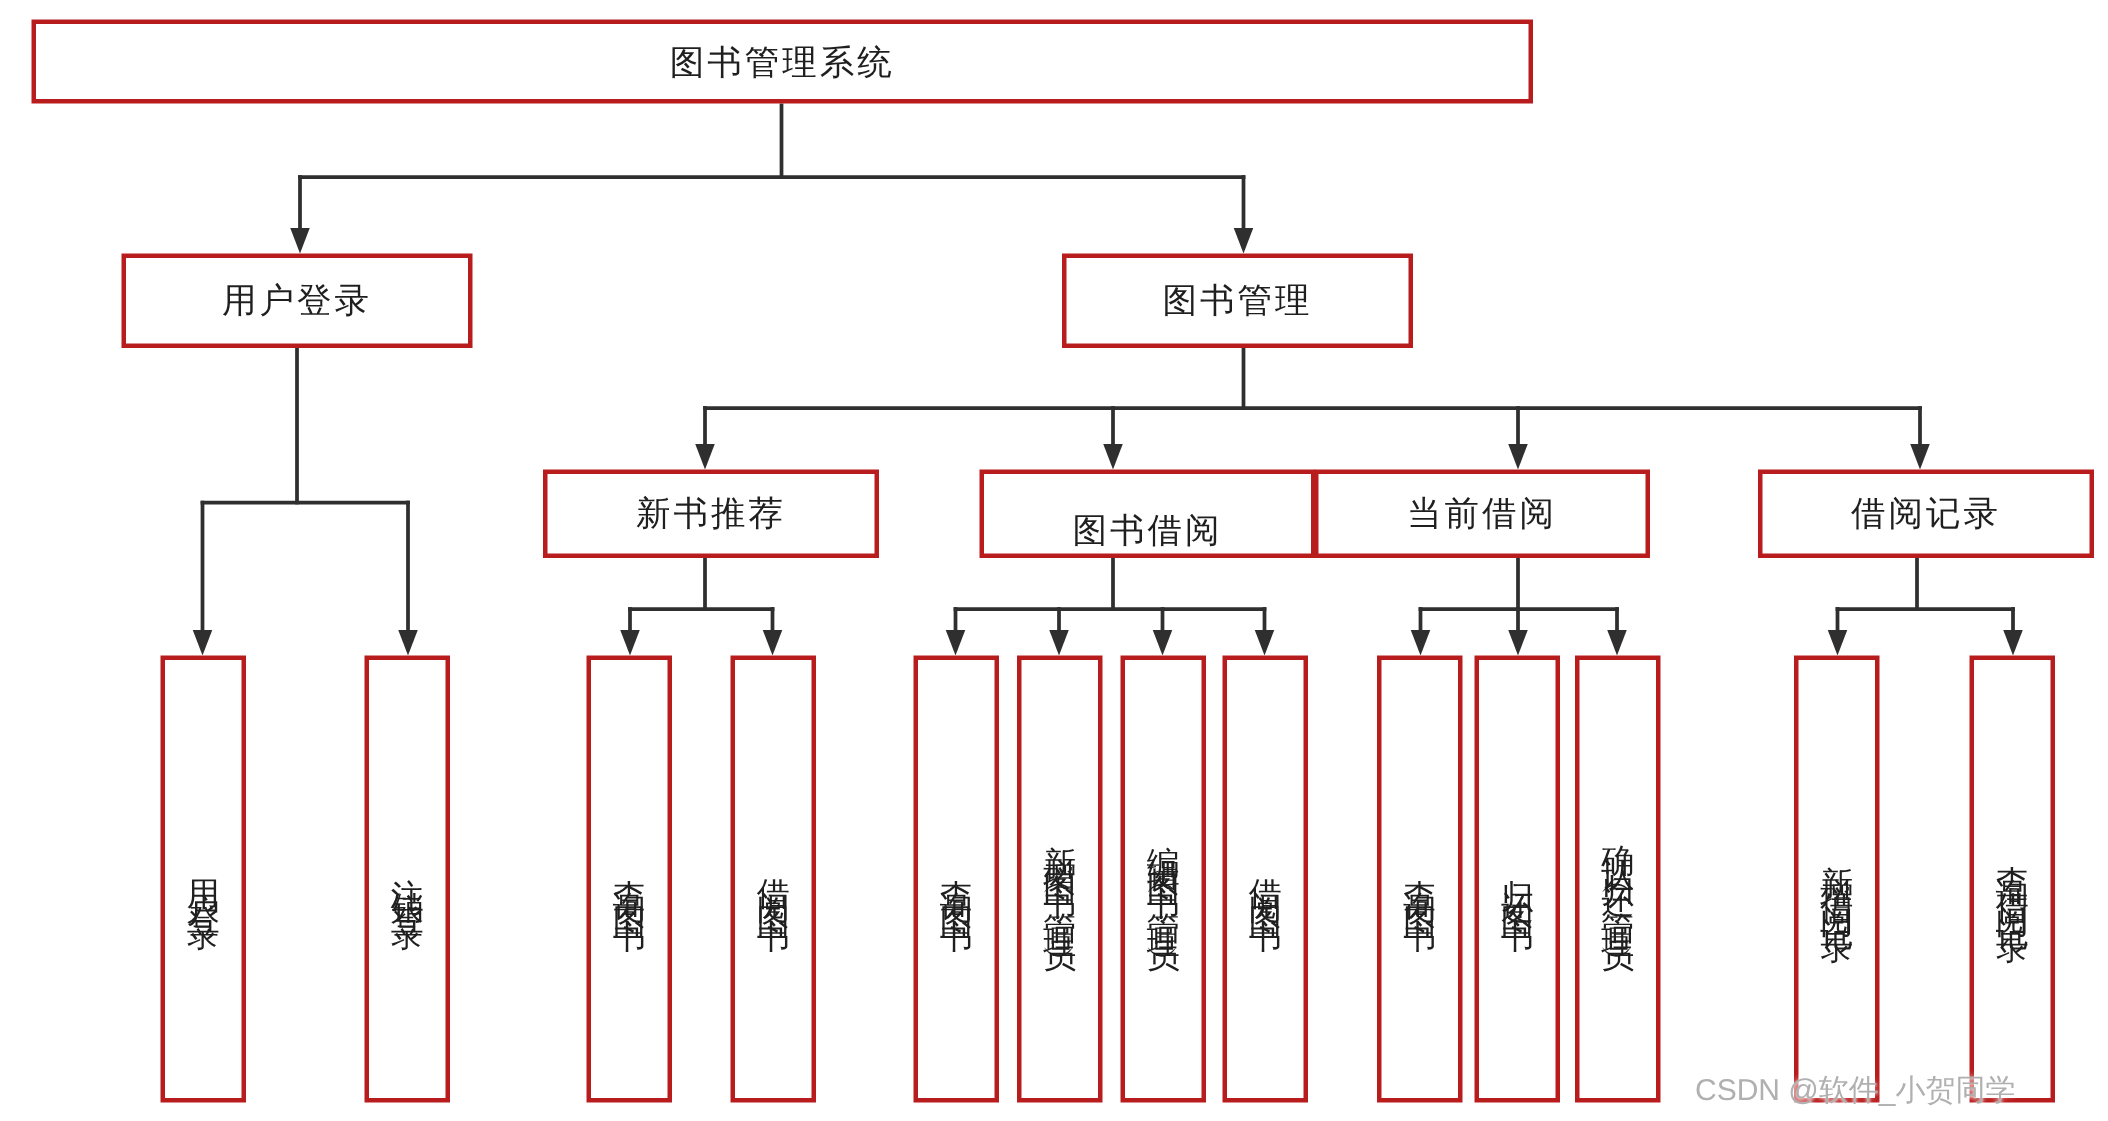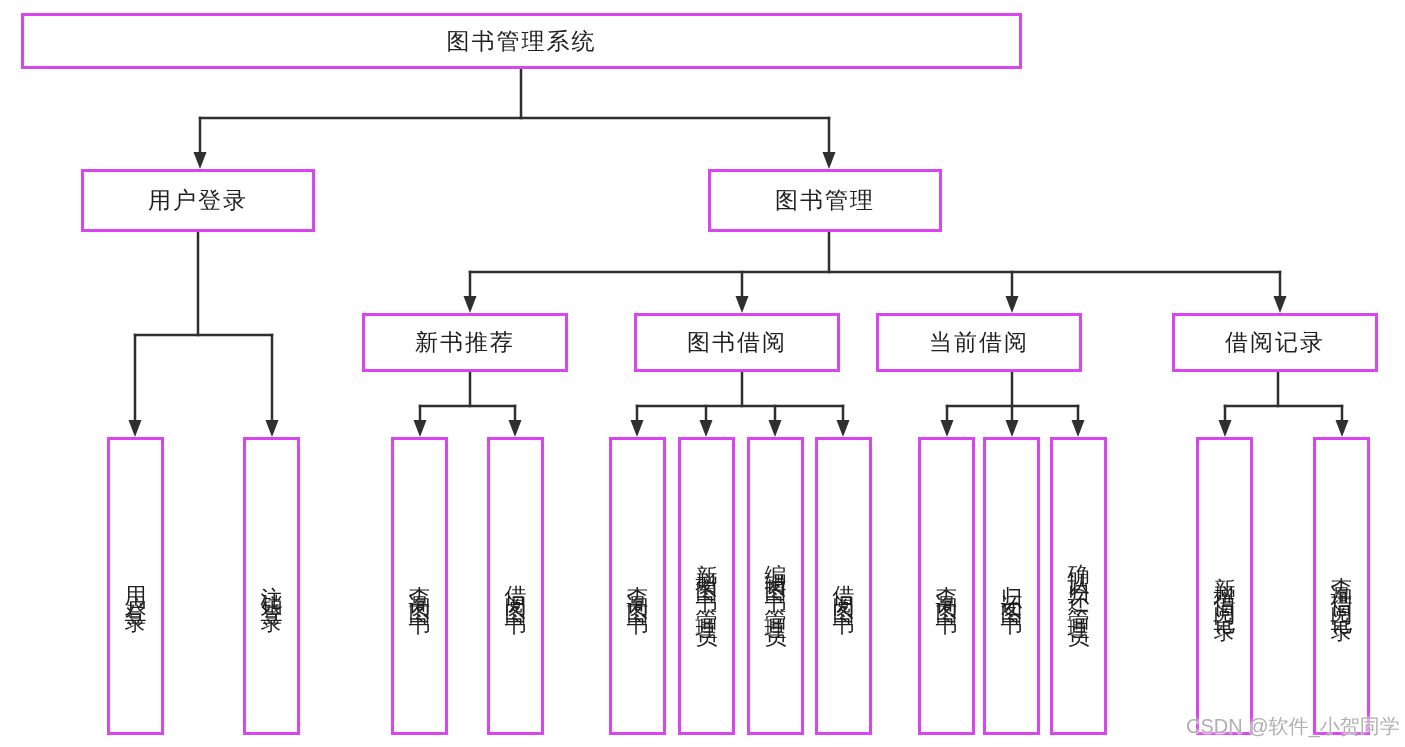--- a/index.html
+++ b/index.html
@@ -5,53 +5,53 @@
   html, body { margin:0; padding:0; background:#ffffff; }
   body { font-family:"Liberation Sans", "DejaVu Sans", sans-serif; }
   .canvas {
     position:relative; width:1405px; height:747px;
     background:#ffffff; overflow:hidden;
   }
   svg.connectors { position:absolute; left:0; top:0; width:1405px; height:747px; }
 
   .node {
     position:absolute; box-sizing:border-box;
-    background:#ffffff; border:3px solid #d946ef;
+    background:#ffffff; border:3px solid #b91c1c;
     display:flex; align-items:center; justify-content:center;
     color:#1f1f1f; z-index:2;
   }
   .node .label { white-space:nowrap; }
 
   .root { left:21px; top:13px; width:1001px; height:56px; font-size:23px; letter-spacing:2px; }
 
   .lvl2 { top:169px; width:234px; height:63px; font-size:23px; letter-spacing:2px; }
   .lvl2.pos-user { left:81px; }
   .lvl2.pos-mgmt { left:708px; }
 
-  .lvl3 { top:313px; width:206px; height:59px; font-size:23px; letter-spacing:2px; }
+  .lvl3 { top:313px; width:224px; height:59px; font-size:23px; letter-spacing:2px; }
   .lvl3.pos-a { left:362px; }
-  .lvl3.pos-b { left:634px; }
+  .lvl3.pos-b { left:653px;align-items:flex-end; }
   .lvl3.pos-c { left:876px; }
   .lvl3.pos-d { left:1172px; }
 
   .leaf { top:437px; width:57px; height:298px; font-size:22px; }
   .leaf .label {
     writing-mode:vertical-rl; text-orientation:mixed;
     letter-spacing:9px; line-height:1;
   }
   .leaf.x1  { left:107px; }  .leaf.x2  { left:243px; }
   .leaf.x3  { left:391px; }  .leaf.x4  { left:487px; }
   .leaf.x5  { left:609px; }  .leaf.x6  { left:678px; }
   .leaf.x7  { left:747px; }  .leaf.x8  { left:815px; }
   .leaf.x9  { left:918px; }  .leaf.x10 { left:983px; }
   .leaf.x11 { left:1050px; } .leaf.x12 { left:1196px; }
   .leaf.x13 { left:1313px; }
 
   .watermark {
-    position:absolute; left:1186px; top:713px; z-index:6;
+    position:absolute; left:1130px; top:713px; z-index:6;
     font-size:20px; color:#b0b0b0; white-space:nowrap;
     text-shadow:0 1px 2px rgba(255,255,255,0.95), 0 0 4px rgba(255,255,255,0.9);
   }
 </style>
 </head>
 <body>
 
 <div class="canvas">
 
   <svg class="connectors" viewBox="0 0 1405 747" xmlns="http://www.w3.org/2000/svg">

